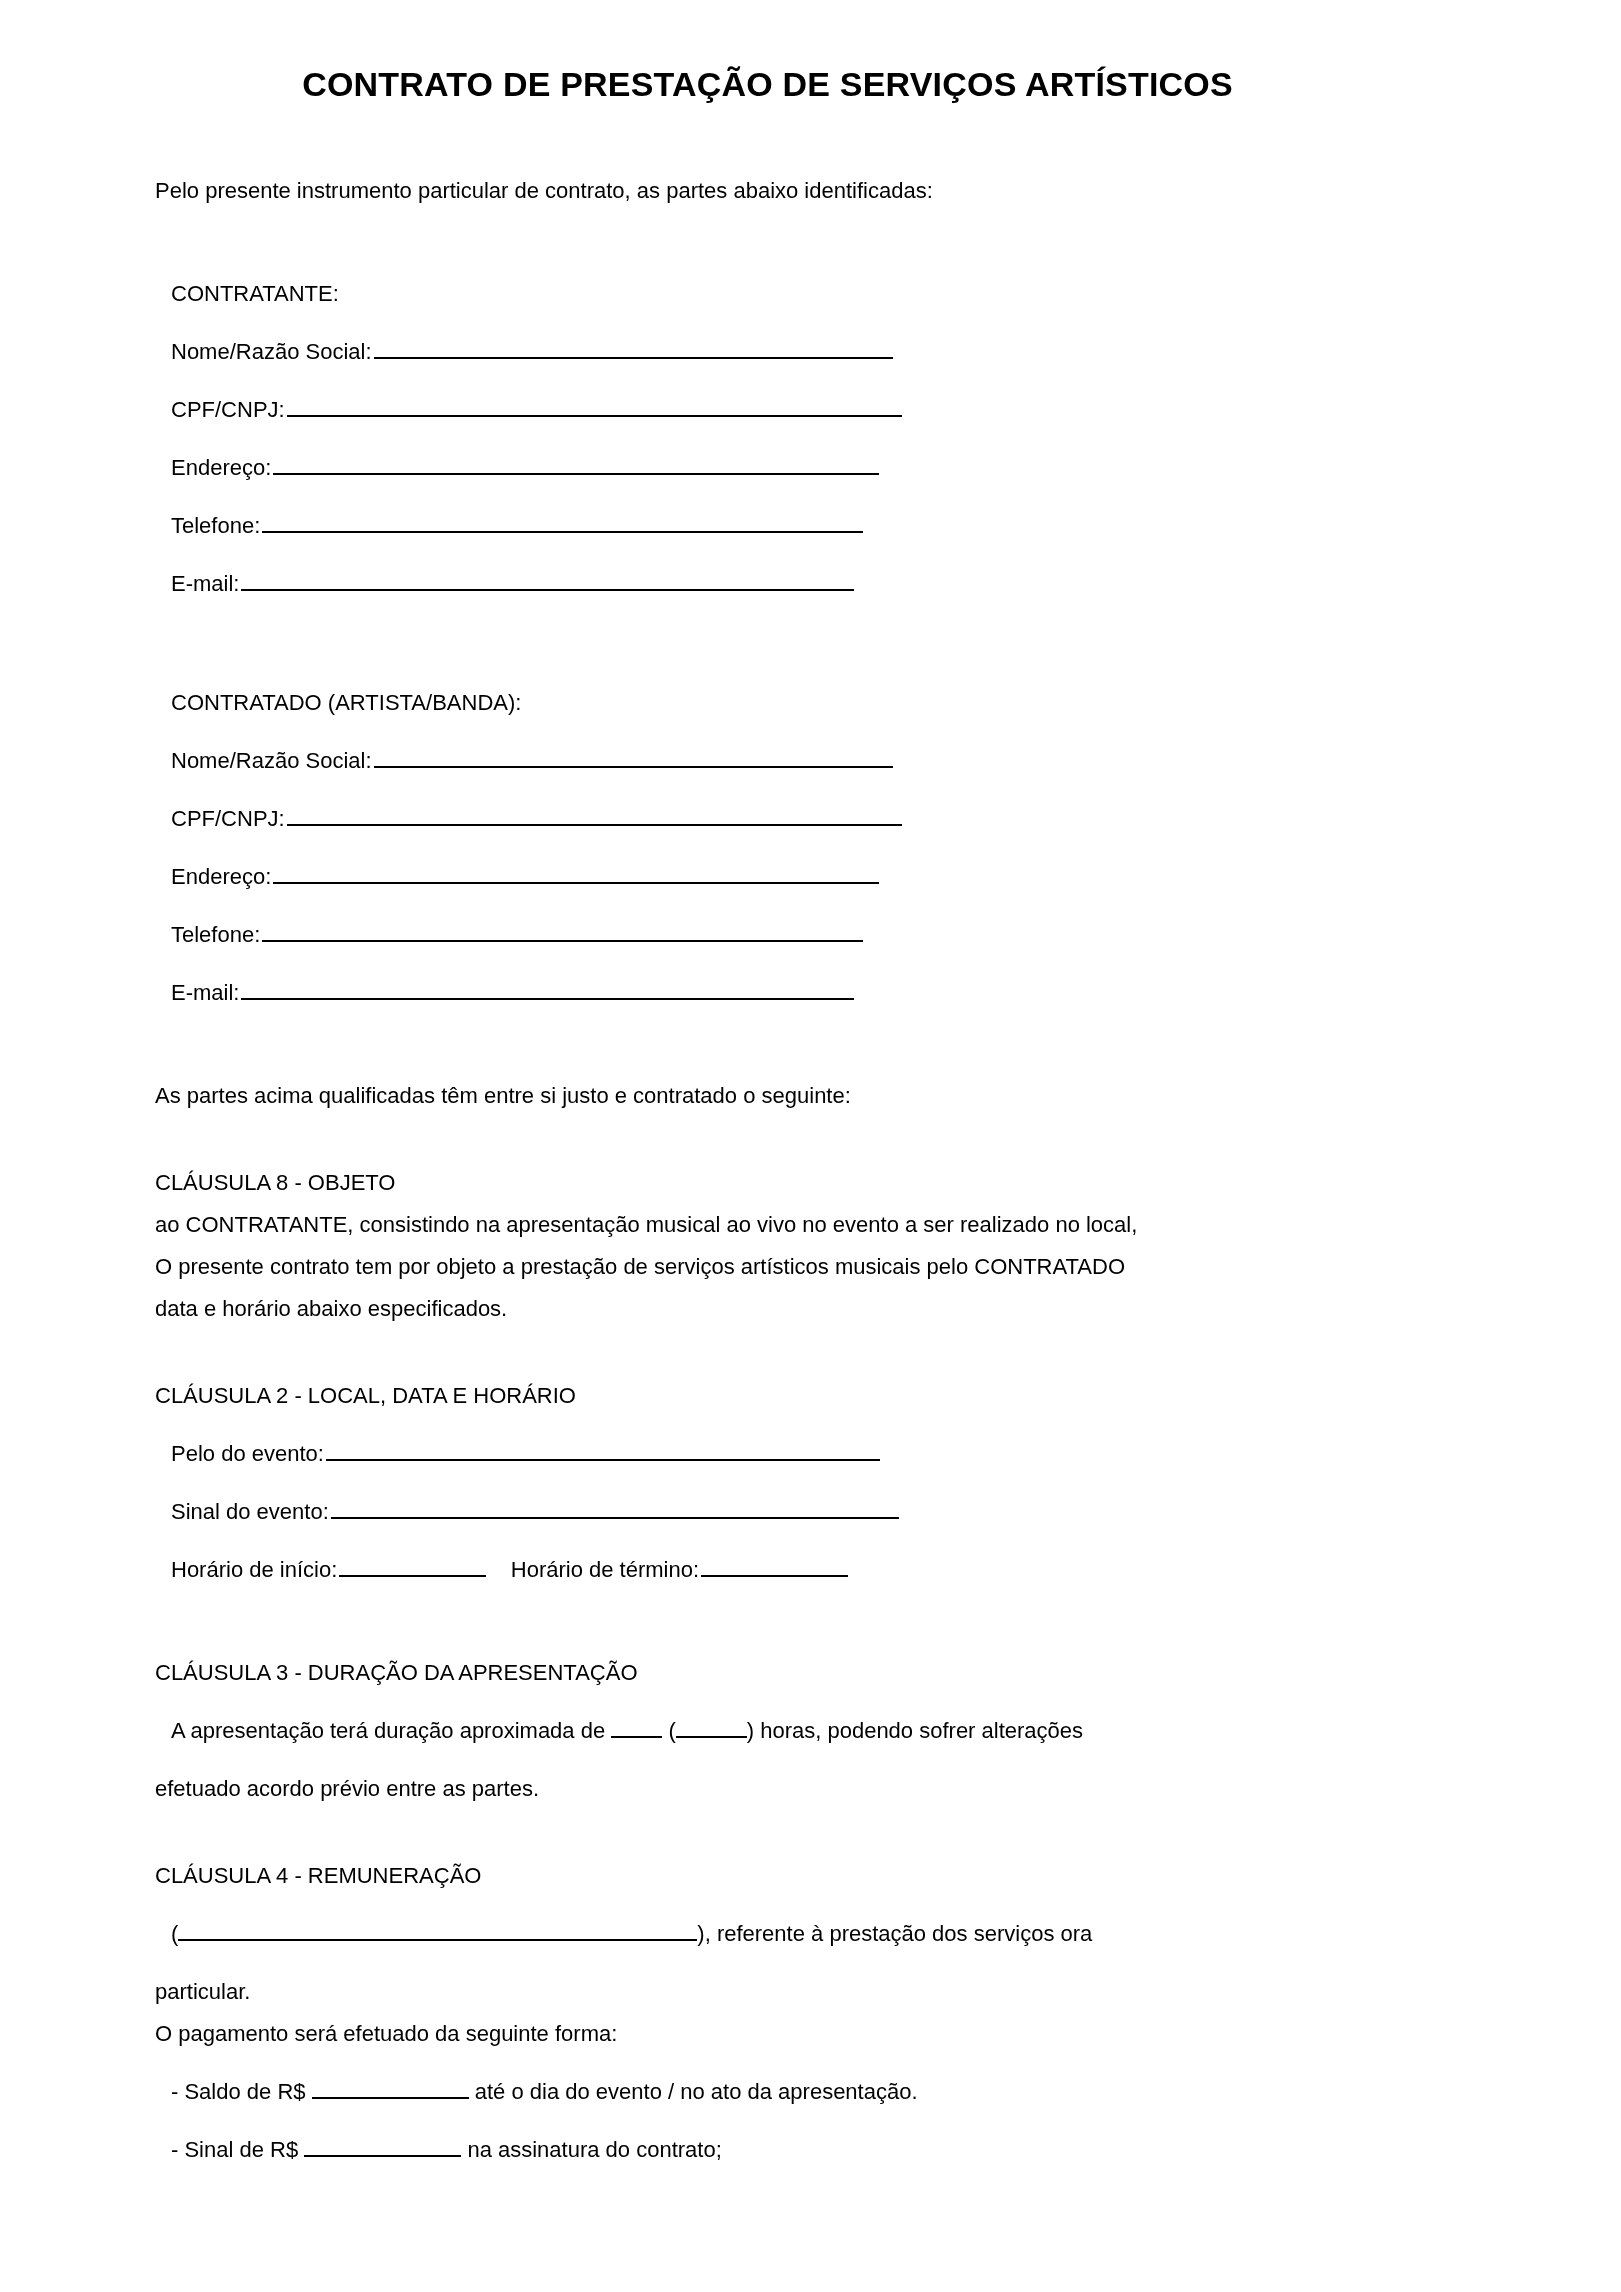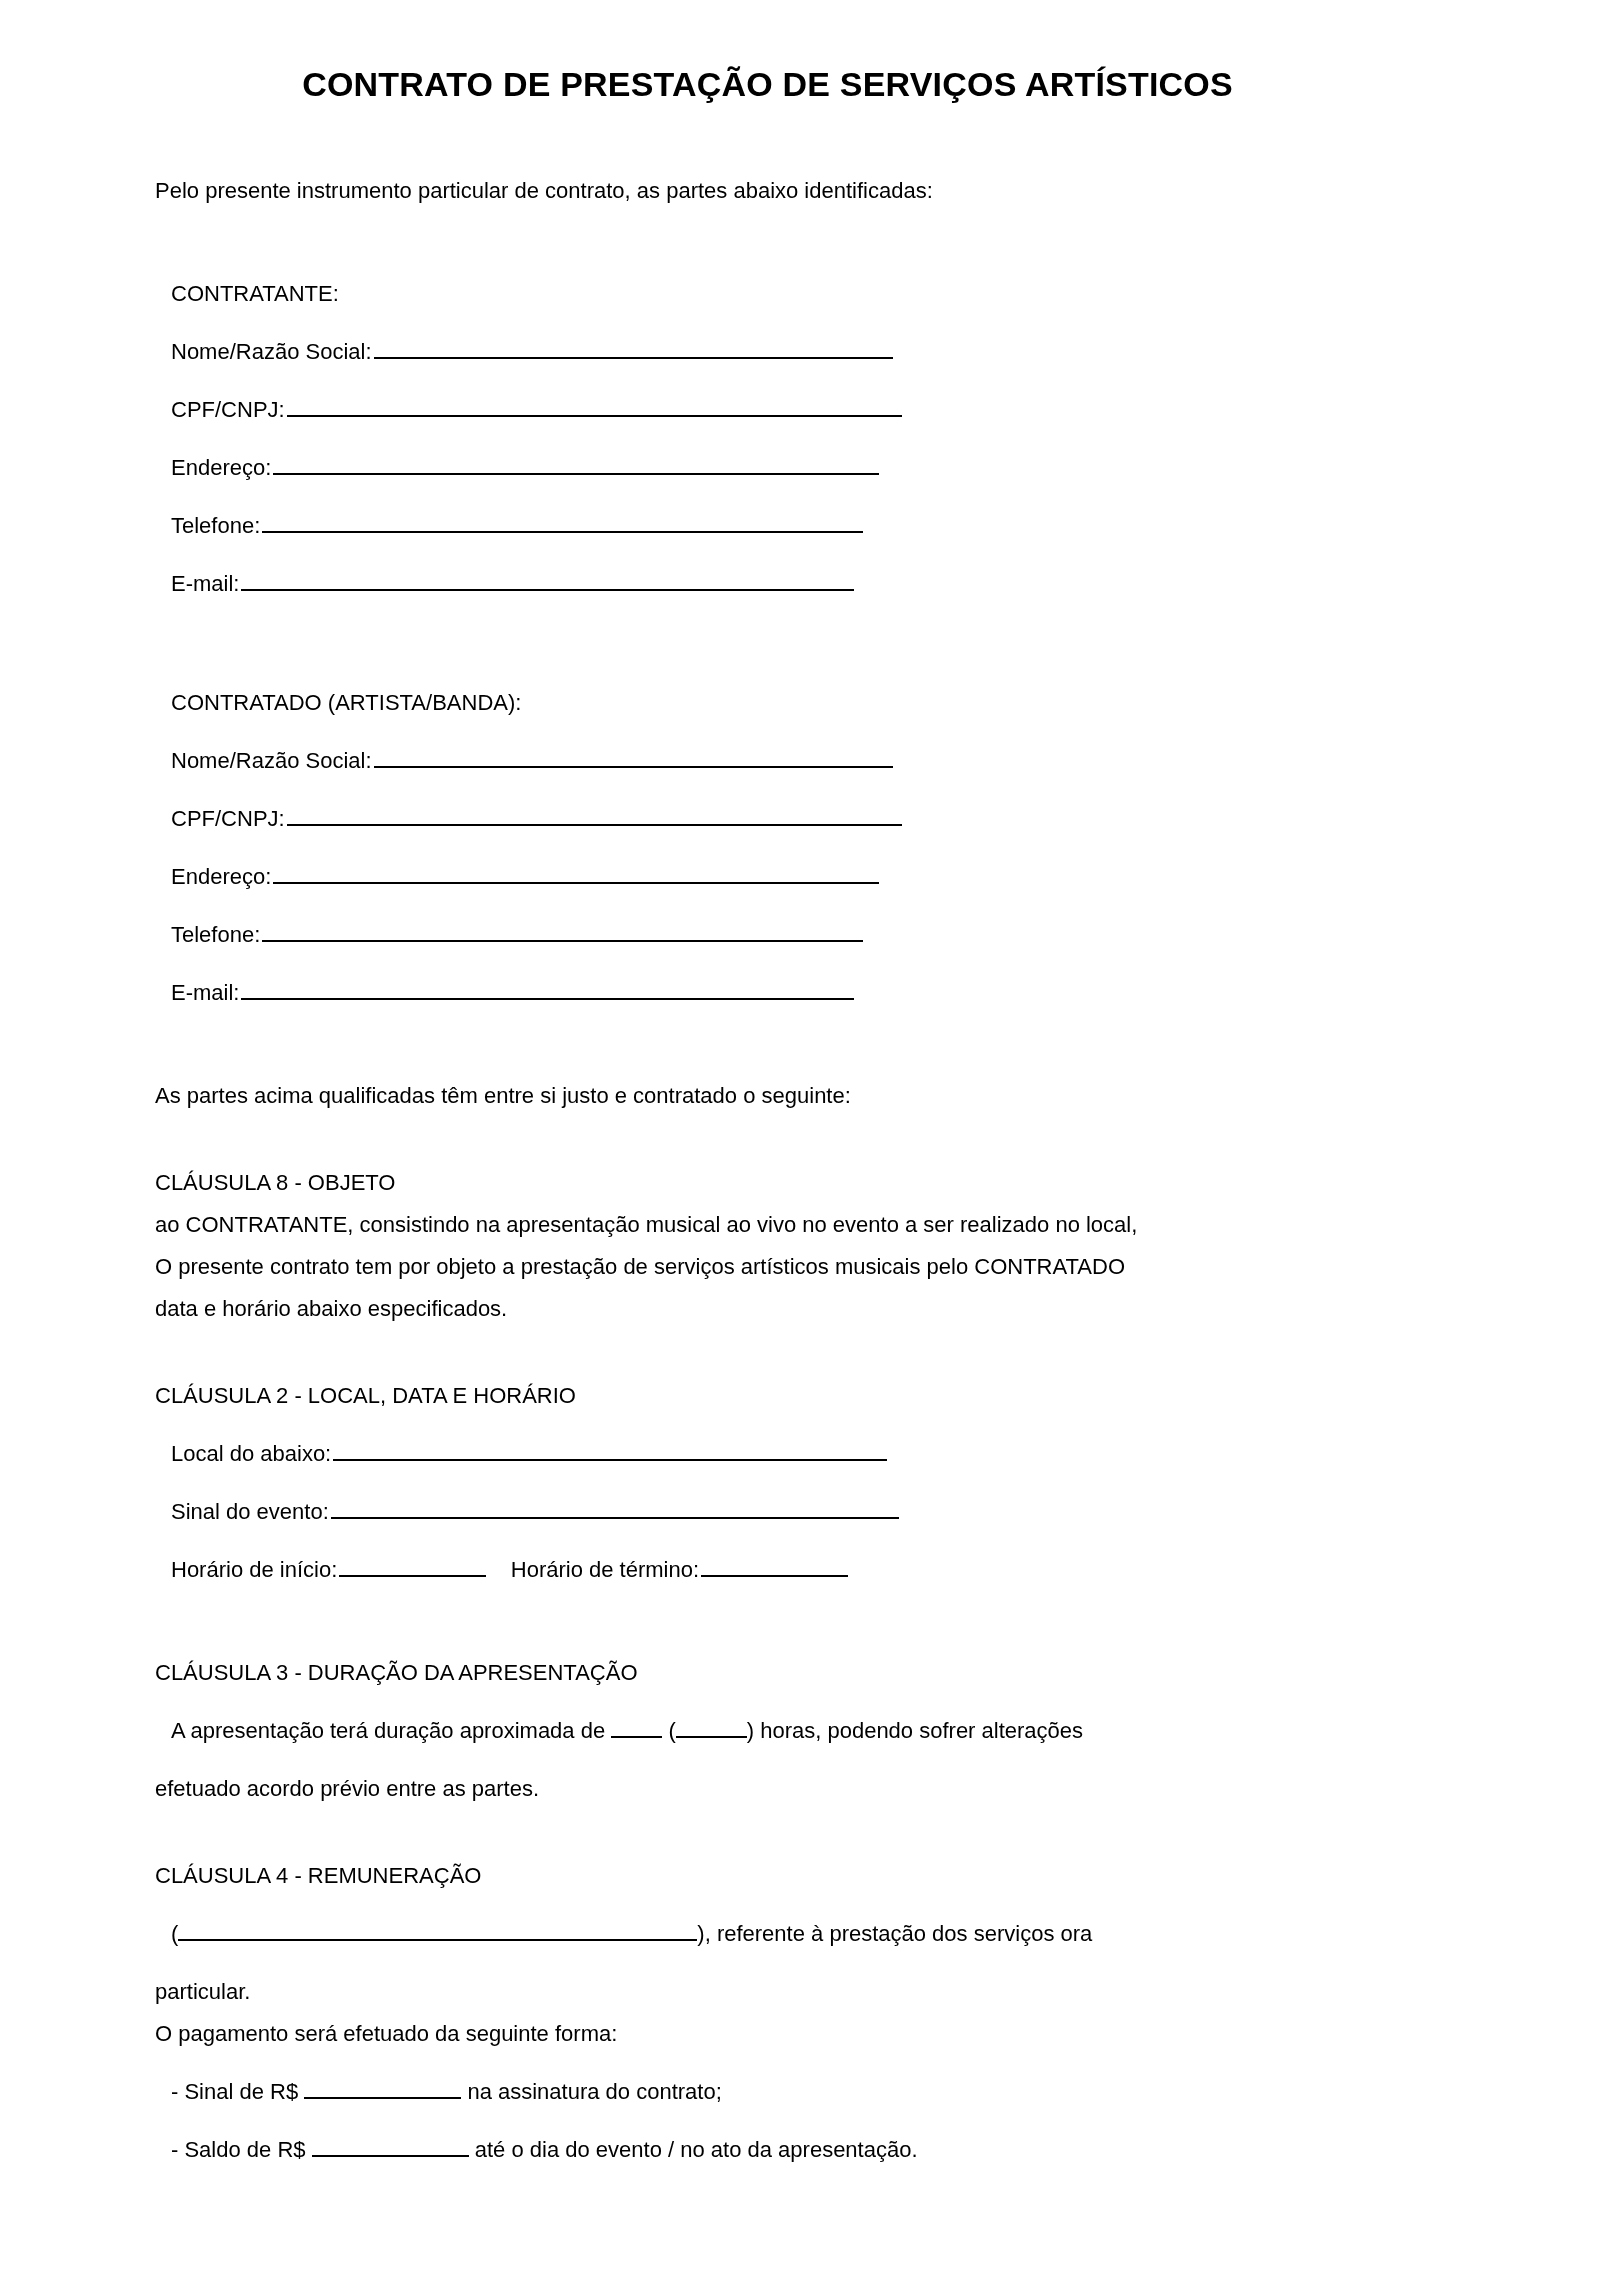--- a/index.html
+++ b/index.html
@@ -154,21 +154,21 @@
       <p class="para">O presente contrato tem por objeto a prestação de serviços artísticos musicais pelo CONTRATADO</p>
       <p class="para">data e horário abaixo especificados.</p>
     </div>
 
     <div class="gap-lg"></div>
 
     <div>
       <p class="clause-head">CLÁUSULA 2 - LOCAL, DATA E HORÁRIO</p>
 
       <p class="line">
-        <span>Local do abaixo:</span><span class="fill" style="width:554px"></span>
+        <span>Pelo do evento:</span><span class="fill" style="width:554px"></span>
       </p>
 
       <p class="line">
         <span>Sinal do evento:</span><span class="fill" style="width:568px"></span>
       </p>
 
       <p class="line">
         <span>Horário de início:</span><span class="fill" style="width:147px"></span><span>&nbsp;&nbsp;&nbsp;&nbsp;</span><span>Horário de término:</span><span class="fill" style="width:147px"></span>
       </p>
     </div>
@@ -191,23 +191,23 @@
 
       <p class="line">
         <span>(</span><span class="fill fill-pre" style="width:519px"></span><span>), referente à prestação dos serviços ora</span>
       </p>
 
       <p class="para">particular.</p>
 
       <p class="para">O pagamento será efetuado da seguinte forma:</p>
 
       <p class="line">
+        <span>- Saldo de R$ </span><span class="fill fill-pre" style="width:157px"></span><span> até o dia do evento / no ato da apresentação.</span>
+      </p>
+
+      <p class="line">
         <span>- Sinal de R$ </span><span class="fill fill-pre" style="width:157px"></span><span> na assinatura do contrato;</span>
-      </p>
-
-      <p class="line">
-        <span>- Saldo de R$ </span><span class="fill fill-pre" style="width:157px"></span><span> até o dia do evento / no ato da apresentação.</span>
       </p>
     </div>
 
   </div>
 </div>
 
 
 </body></html>

